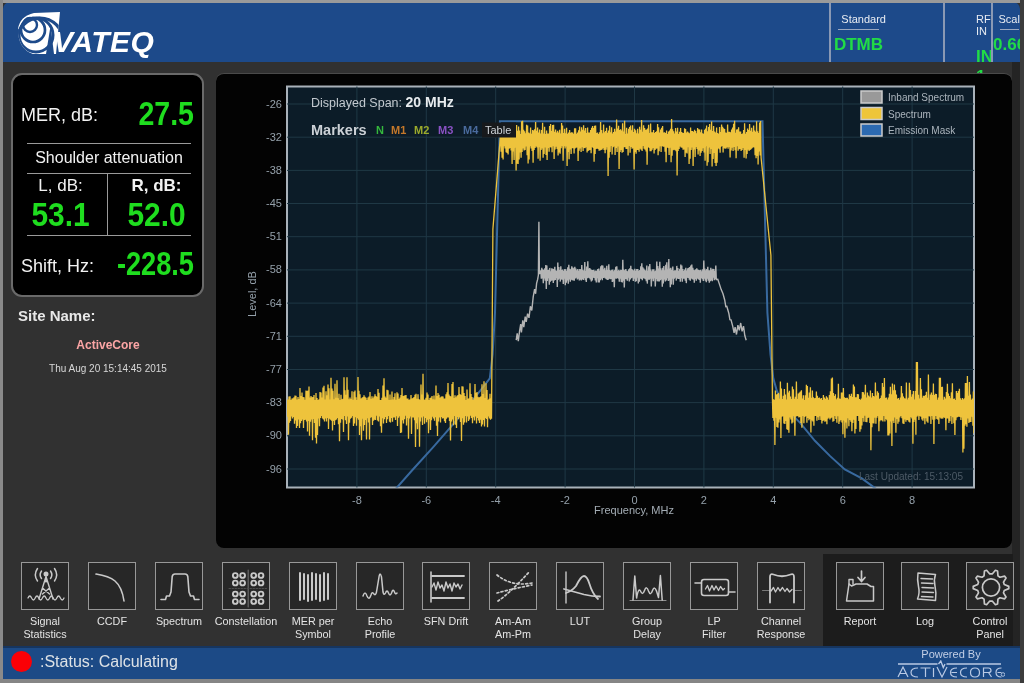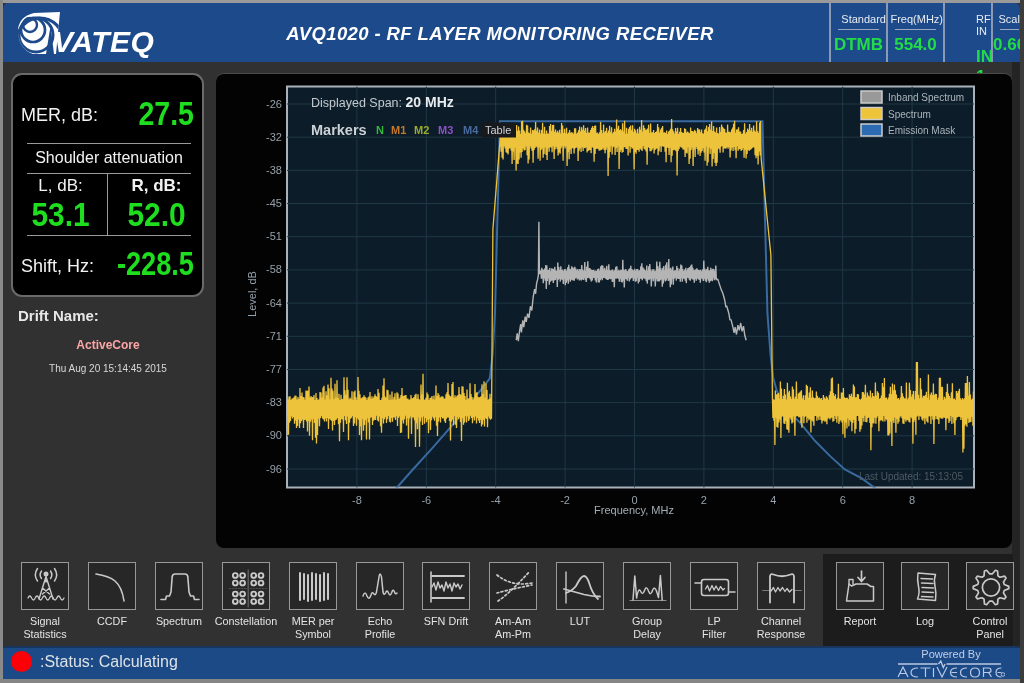--- a/index.html
+++ b/index.html
@@ -48,30 +48,24 @@
 <path d="M2 17 Q4 4 18 1 L44 0 L40 42 L17 42 Q2 37 2 17 Z" fill="#ffffff"></path>
 <g clip-path="url(#lb)" fill="none" stroke="#1d4a8a">
 <circle cx="14" cy="13" r="7" stroke-width="2.4"></circle>
 <circle cx="17" cy="18" r="12" stroke-width="2.7"></circle>
 <circle cx="20" cy="23" r="17" stroke-width="3.0"></circle>
 <circle cx="24" cy="29" r="23" stroke-width="3.2"></circle>
 <path d="M30 42 L34.5 14 L38 42 Z" fill="#1d4a8a" stroke="none"></path>
 </g>
 </svg></div>
   <div class="abs" style="left:50px;top:23px;color:#fff;font-size:30px;font-weight:bold;font-style:italic;letter-spacing:0.5px;">VATEQ</div>
-  <div id="title">AVQ1020 - RF LAYER MONITORING RECEIVER</div>
   <div class="hcell" style="left:826px;width:57px;">
       <div class="lab">Standard</div>
       <div class="sep"></div>
       <div class="val">DTMB</div>
-    </div>
-  <div class="hcell" style="left:883px;width:57px;">
-      <div class="lab">Freq(MHz)</div>
-      <div class="sep"></div>
-      <div class="val">554.0</div>
     </div>
   <div class="hcell" style="left:940px;width:40px;padding-left:31px;">
       <div class="lab">RF IN</div>
       <div class="sep"></div>
       <div class="val">IN 1</div>
     </div>
   <div class="hcell" style="left:988px;width:37px;border-right:2px solid #8a99b4;">
       <div class="lab">Scale</div>
       <div class="sep"></div>
       <div class="val">0.66</div>
@@ -86,21 +80,21 @@
   <div class="abs" style="left:14px;top:98px;width:164px;height:1px;background:#9a9a9a;"></div>
   <div class="abs" style="left:94px;top:98px;width:1px;height:62px;background:#9a9a9a;"></div>
   <div class="abs" style="left:0;top:101px;width:95px;text-align:center;font-size:17px;">L, dB:</div>
   <div class="abs" style="left:95px;top:101px;width:97px;text-align:center;font-size:17px;font-weight:bold;">R, dB:</div>
   <div class="abs green" style="left:0;top:122px;width:95px;text-align:center;font-size:34px;line-height:1;transform:scaleX(0.88);">53.1</div>
   <div class="abs green" style="left:95px;top:122px;width:97px;text-align:center;font-size:34px;line-height:1;transform:scaleX(0.88);">52.0</div>
   <div class="abs" style="left:14px;top:160px;width:164px;height:1px;background:#9a9a9a;"></div>
   <div class="abs" style="left:8px;top:181px;font-size:18px;line-height:1.2;">Shift, Hz:</div>
   <div class="abs green" style="left:0;top:171px;width:181px;text-align:right;font-size:34px;line-height:1;transform:scaleX(0.80);transform-origin:100% 50%;">-228.5</div>
 </div>
-<div class="abs" id="sitename">Drift Name:</div>
+<div class="abs" id="sitename">Site Name:</div>
 <div class="abs" id="sitename2">ActiveCore</div>
 <div class="abs" id="sitedate">Thu Aug 20 15:14:45 2015</div>
 
 <div class="abs" id="chartpanel"><svg width="796" height="475" viewBox="0 0 796 475">
 <defs>
         <clipPath id="pc">
           <rect x="71.0" y="12.5" width="687.0" height="401.0"></rect>
         </clipPath>
       </defs>
 <rect x="71.0" y="12.5" width="687.0" height="401.0" fill="#0c1c28" stroke="#a9b2ba" stroke-width="2"></rect>

